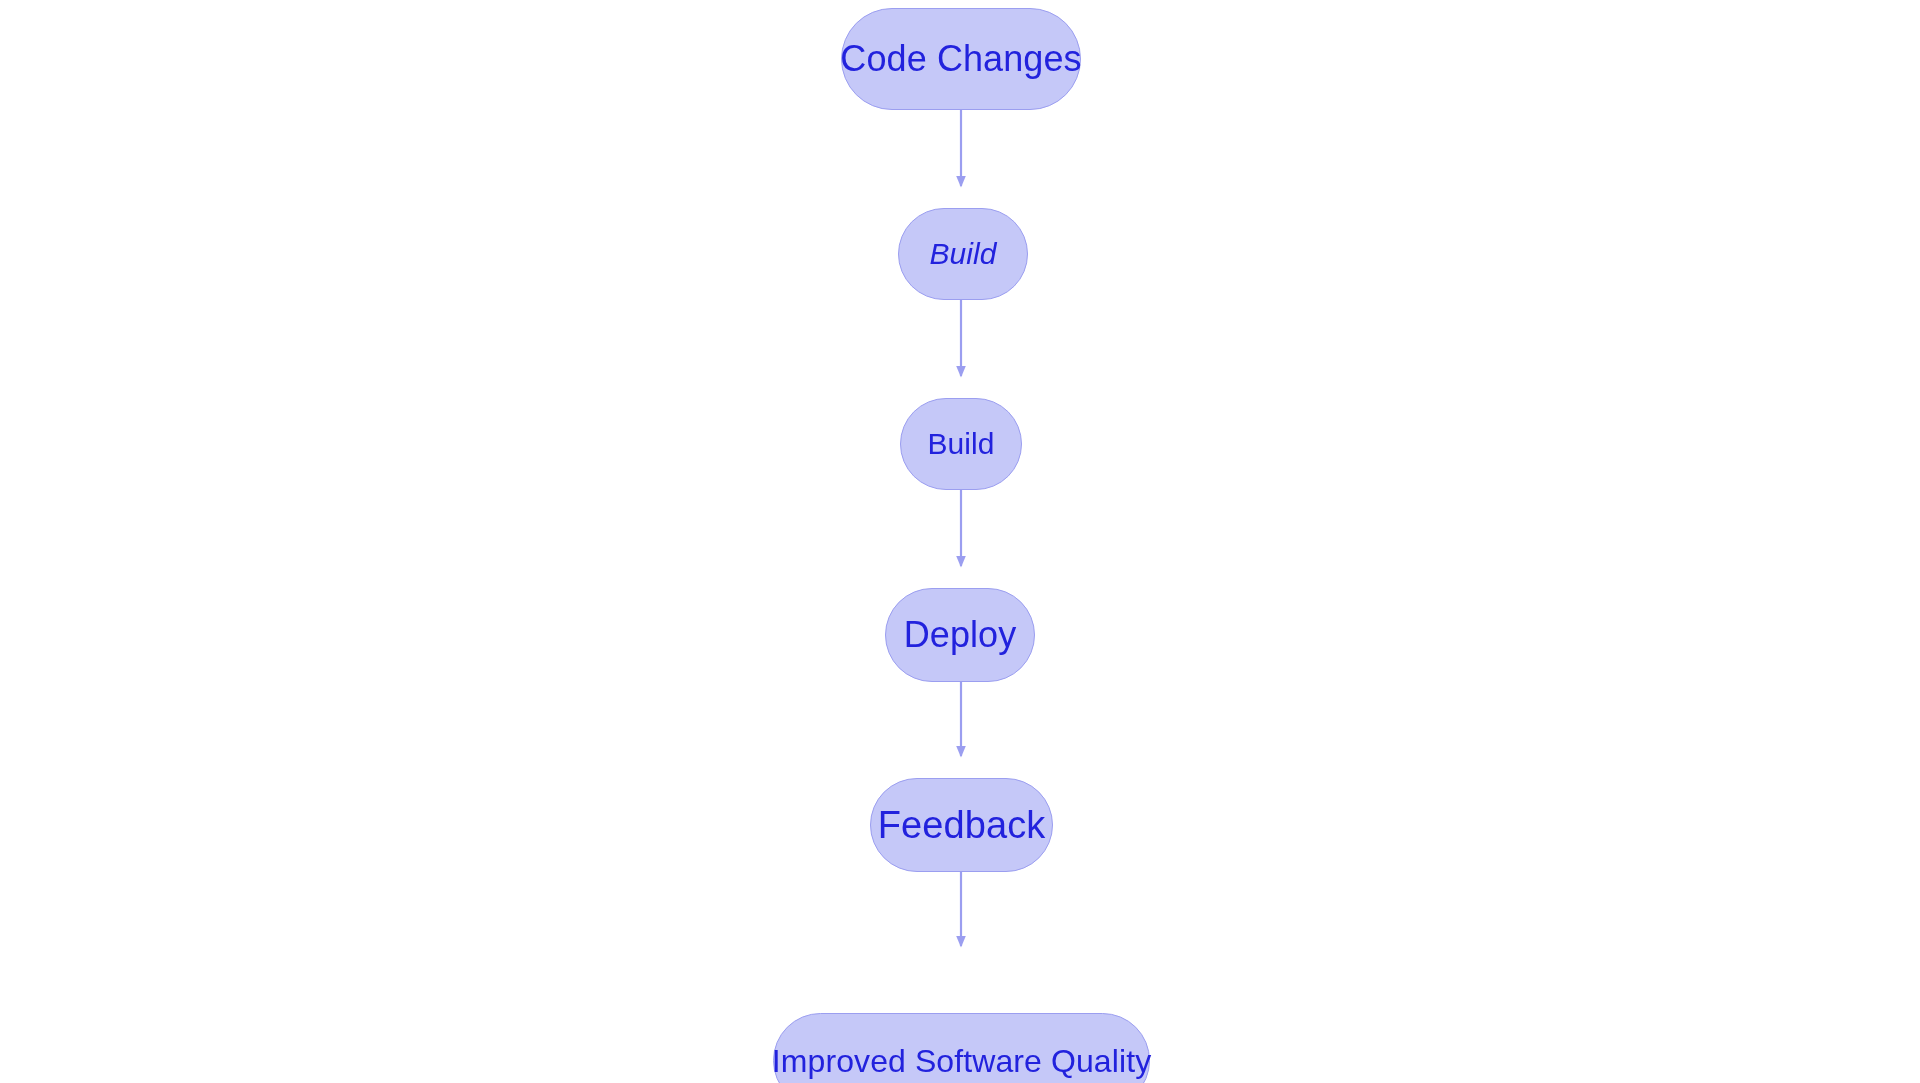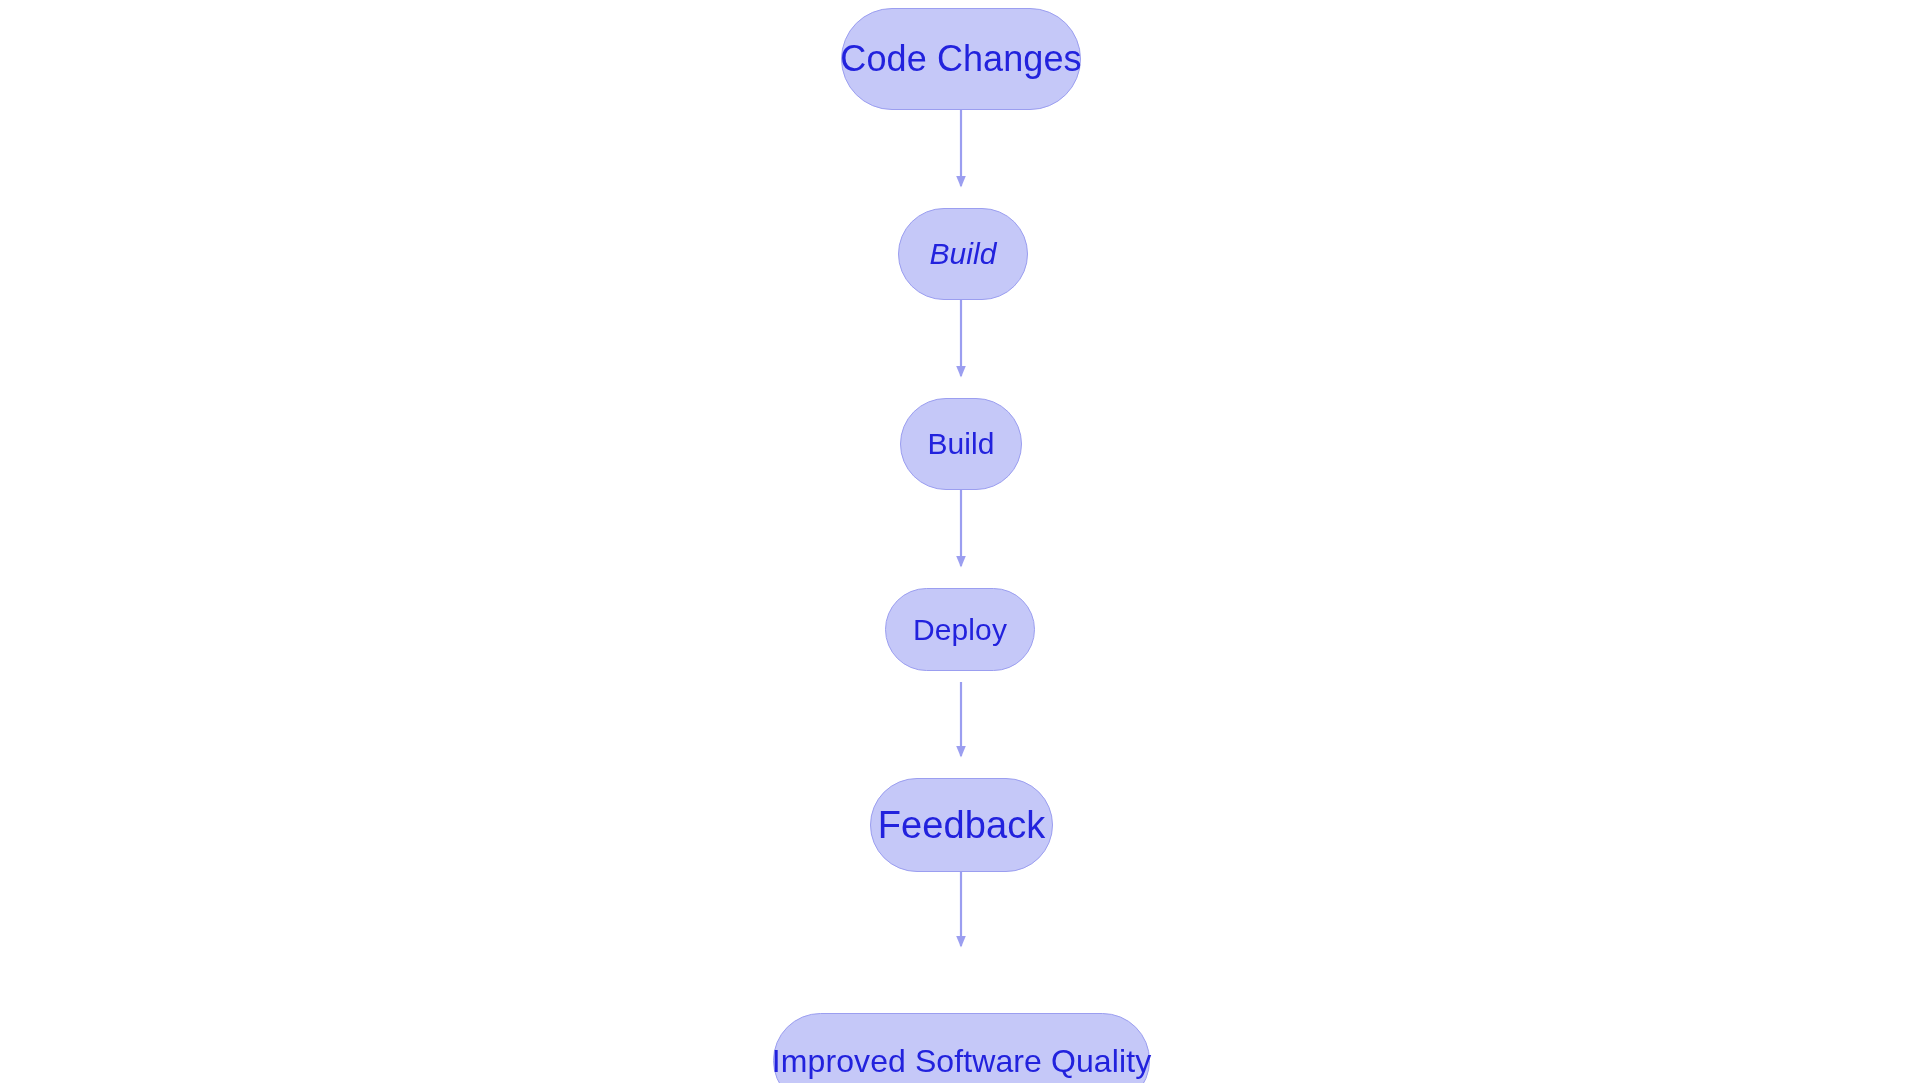--- a/index.html
+++ b/index.html
@@ -45,21 +45,21 @@
     line-height: 1;
   }
   .flow-node .node-label {
     display: block;
     color: #2222dd;
   }
   
   #node-code-changes { left: 841px;  top: 8px;   width: 240px; height: 102px; font-size: 36px; }
   #node-build        { left: 898px;  top: 208px; width: 130px; height: 92px;  font-size: 30px; font-style: italic; }
   #node-test         { left: 900px;  top: 398px; width: 122px; height: 92px;  font-size: 30px; }
-  #node-deploy       { left: 885px;  top: 588px; width: 150px; height: 83px;  font-size: 30px; }
+  #node-deploy       { left: 885px;  top: 588px; width: 150px; height: 94px;  font-size: 36px; }
   #node-feedback     { left: 870px;  top: 778px; width: 183px; height: 94px;  font-size: 38px; }
   #node-improved-software-quality { left: 773px; top: 1013px; width: 377px; height: 95px; font-size: 32px; }
 </style>
 </head>
 <body>
 
 <div id="flow-canvas">
 
   <svg id="edge-layer" width="1920" height="1083" viewBox="0 0 1920 1083" xmlns="http://www.w3.org/2000/svg" aria-hidden="true">
     <defs>

